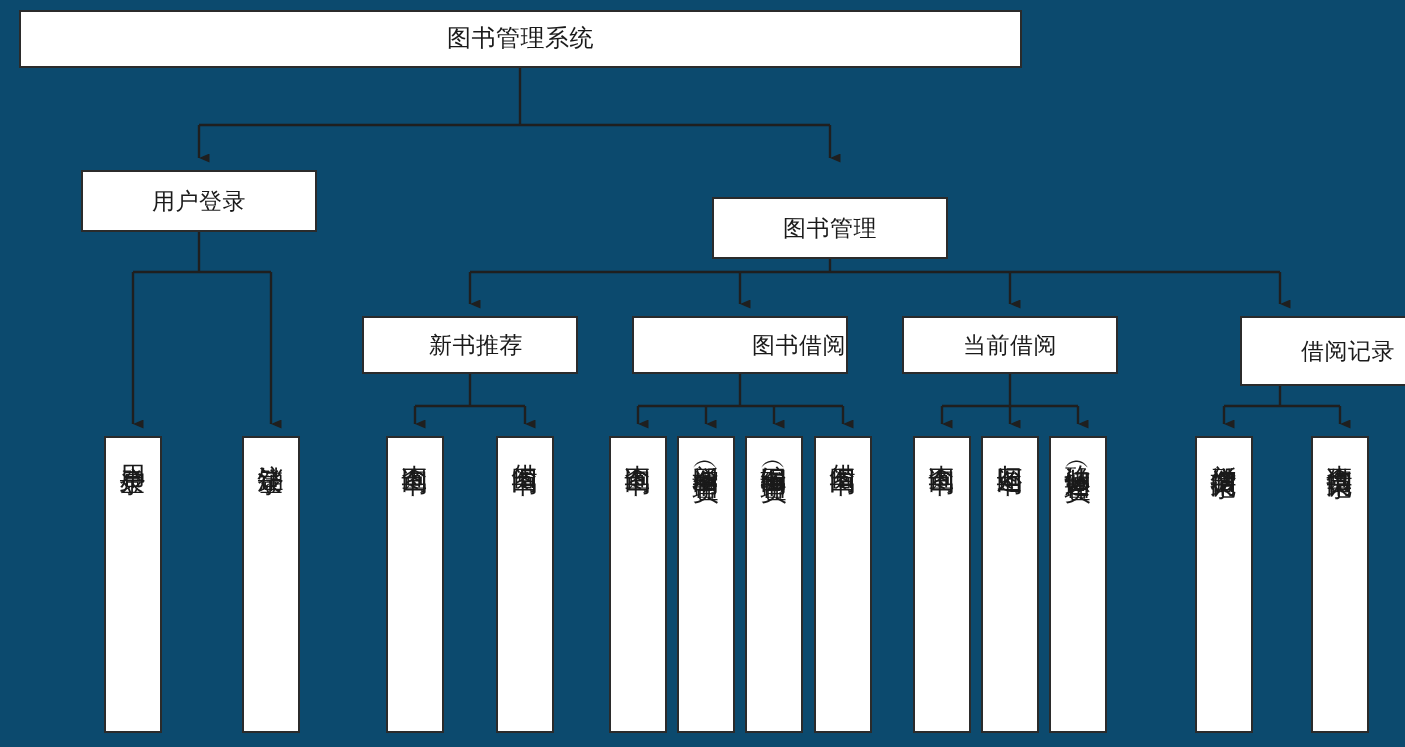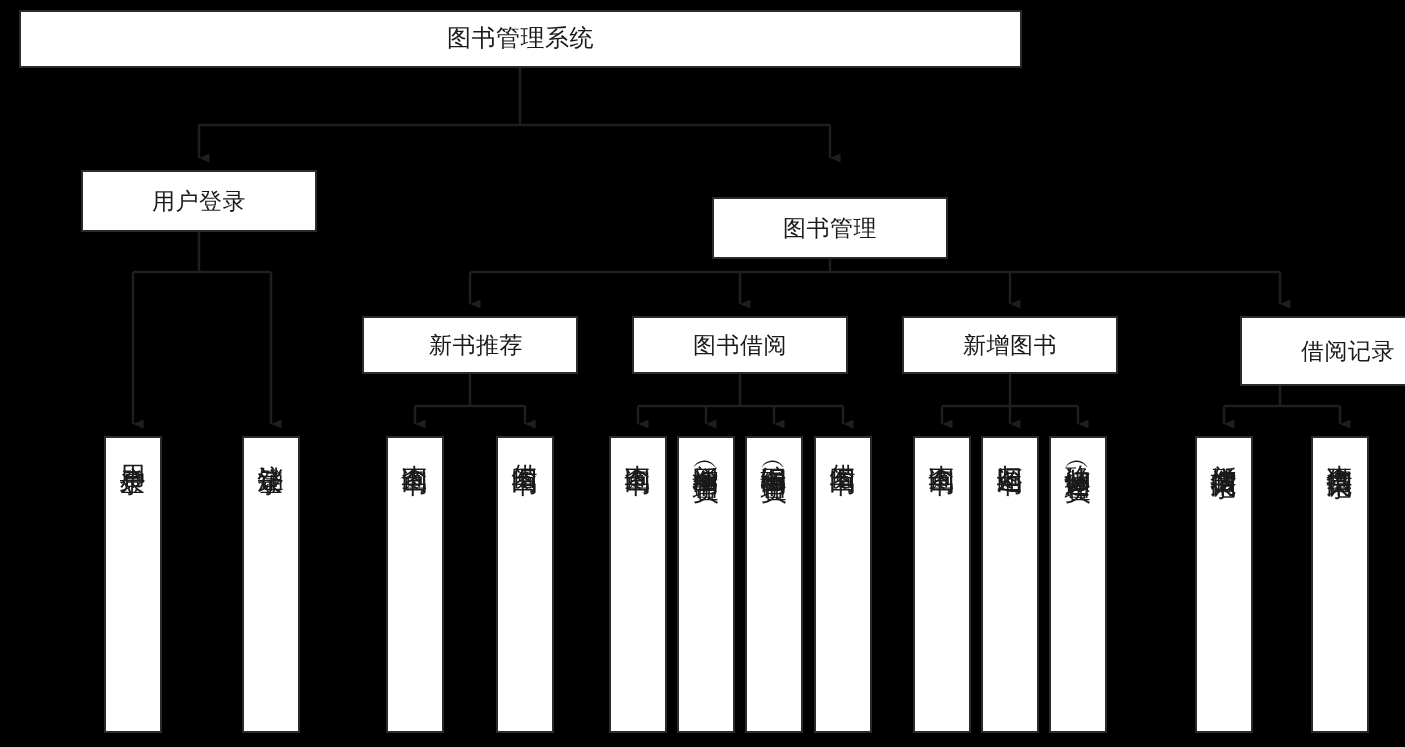--- a/index.html
+++ b/index.html
@@ -8,21 +8,21 @@
     padding: 0;
     background: #ffffff;
   }
   body {
     font-family: "DejaVu Sans", "Liberation Sans", sans-serif;
   }
   #canvas {
     position: relative;
     width: 1405px;
     height: 747px;
-    background: #000000;
+    background: #0c4a6e;
     overflow: hidden;
   }
   svg.wires {
     position: absolute;
     left: 0;
     top: 0;
     width: 1405px;
     height: 747px;
     pointer-events: none;
   }
@@ -139,26 +139,26 @@
   </div>
 
   <div class="node horiz" style="left:712px; top:170px; width:236px; height:62px;margin-top:27px;">
     <span class="node-label">图书管理</span>
   </div>
 
   <div class="node horiz" style="left:362px; top:316px; width:216px; height:58px;padding-left:12px;">
     <span class="node-label">新书推荐</span>
   </div>
 
-  <div class="node horiz" style="left:632px; top:316px; width:216px; height:58px;">
+  <div class="node horiz" style="left:632px; top:316px; width:216px; height:58px;justify-content:flex-end;">
     <span class="node-label">图书借阅</span>
   </div>
 
   <div class="node horiz" style="left:902px; top:316px; width:216px; height:58px;">
-    <span class="node-label">新增图书</span>
+    <span class="node-label">当前借阅</span>
   </div>
 
   <div class="node horiz" style="left:1208px; top:316px; width:216px; height:70px;margin-left:32px;">
     <span class="node-label">借阅记录</span>
   </div>
 
   <div class="node vert" style="left:104px; top:436px; width:58px; height:297px;">
     <span class="node-label">用户登录</span>
   </div>
 

